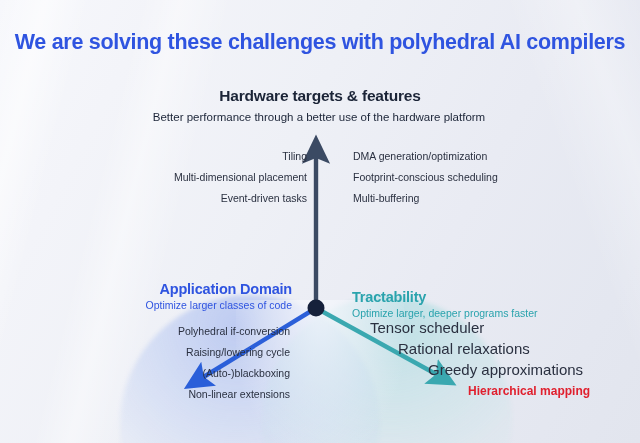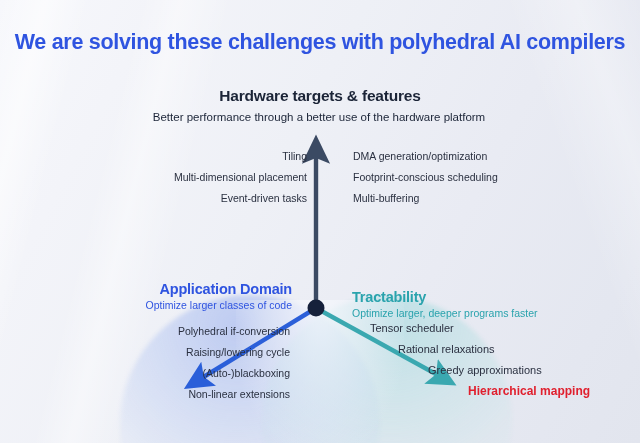--- a/index.html
+++ b/index.html
@@ -213,21 +213,21 @@
 
   
   .d-right {
     position: absolute;
     left: 370px;
     top: 322px;
     width: 260px;
     text-align: left;
   }
   .d-right .row {
-    font-size: 11px;
+    font-size: 15px;
     color: #2a3040;
     line-height: 12px;
     margin-bottom: 9px;
     white-space: nowrap;
   }
   .d-right .row.r2 { padding-left: 28px; }
   .d-right .row.r3 { padding-left: 58px; }
   .d-right .row.accent {
     padding-left: 98px;
     color: #e0202e;

